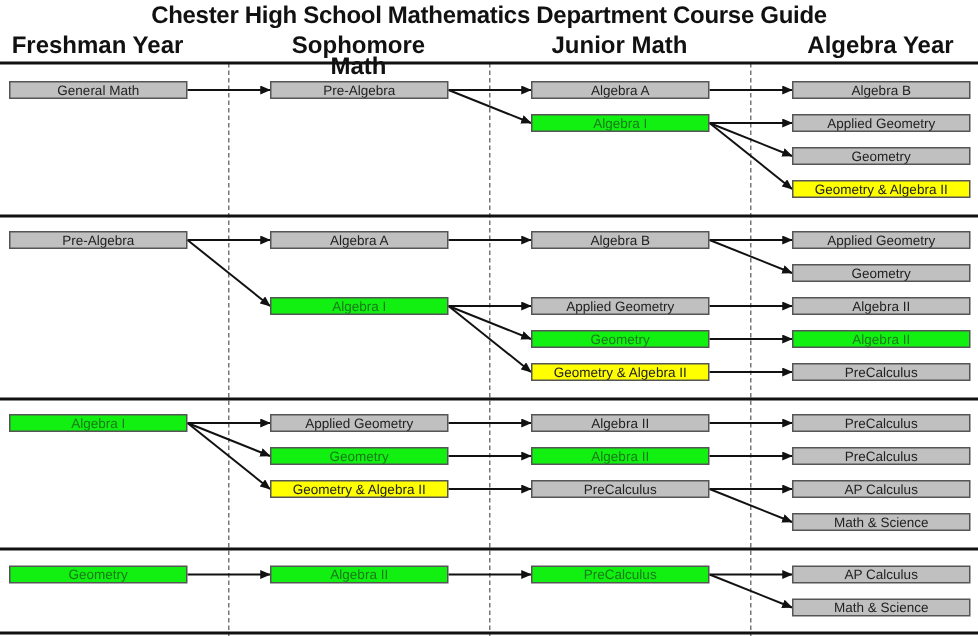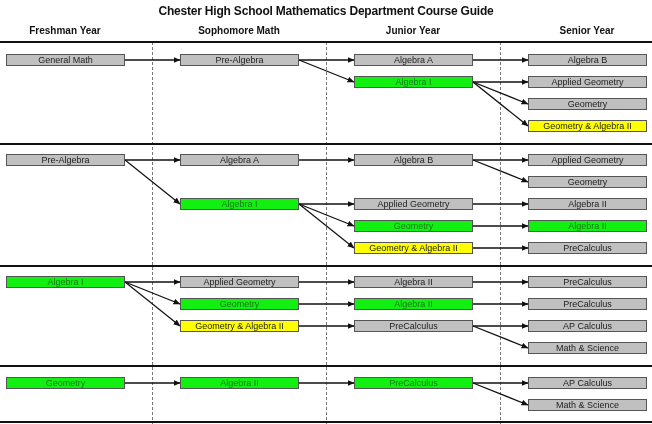--- a/index.html
+++ b/index.html
@@ -1,30 +1,30 @@
 <!DOCTYPE html>
 <html><head>
 <meta charset="utf-8">
 <style>
   html, body { margin: 0; padding: 0; background: #ffffff; }
   body { width: 652px; height: 424px; overflow: hidden; position: relative; font-family: "Liberation Sans", sans-serif; }
-  #title { position: absolute; left: 0; top: 0; width: 652px; text-align: center; font-weight: bold; font-size: 12px; line-height: 22px; color: #111; letter-spacing: -0.2px; }
-  .year-header { position: absolute; top: 24px; font-weight: bold; font-size: 10px; line-height: 14px; color: #111; text-align: center; }
+  #title { position: absolute; left: 0; top: 0; width: 652px; text-align: center; font-weight: bold; font-size: 16px; line-height: 22px; color: #111; letter-spacing: -0.2px; }
+  .year-header { position: absolute; top: 24px; font-weight: bold; font-size: 16px; line-height: 14px; color: #111; text-align: center; }
   #diagram { position: absolute; left: 0; top: 0; }
   .box text { font-family: "Liberation Sans", sans-serif; font-size: 9px; }
 </style>
 </head>
 <body>
 
 <div id="title">Chester High School Mathematics Department Course Guide</div>
 
 <div class="year-header" style="left:0;width:130px;">Freshman Year</div>
 <div class="year-header" style="left:174px;width:130px;">Sophomore Math</div>
-<div class="year-header" style="left:348px;width:130px;">Junior Year</div>
-<div class="year-header" style="left:522px;width:130px;">Senior Year</div>
+<div class="year-header" style="left:348px;width:130px;">Junior Math</div>
+<div class="year-header" style="left:522px;width:130px;">Algebra Year</div>
 
 <svg id="diagram" width="652" height="424" viewBox="0 0 652 424" xmlns="http://www.w3.org/2000/svg">
   <defs>
     <marker id="arrowhead" markerWidth="7" markerHeight="6" refX="6.5" refY="3" orient="auto" markerUnits="userSpaceOnUse">
       <path d="M0,0 L7,3 L0,6 Z" fill="#111"></path>
     </marker>
   </defs>
   <g id="grid-layer">
       <line x1="152.5" y1="42" x2="152.5" y2="424" stroke="#777777" stroke-width="1" stroke-dasharray="3,2"></line>
       <line x1="326.5" y1="42" x2="326.5" y2="424" stroke="#777777" stroke-width="1" stroke-dasharray="3,2"></line>

